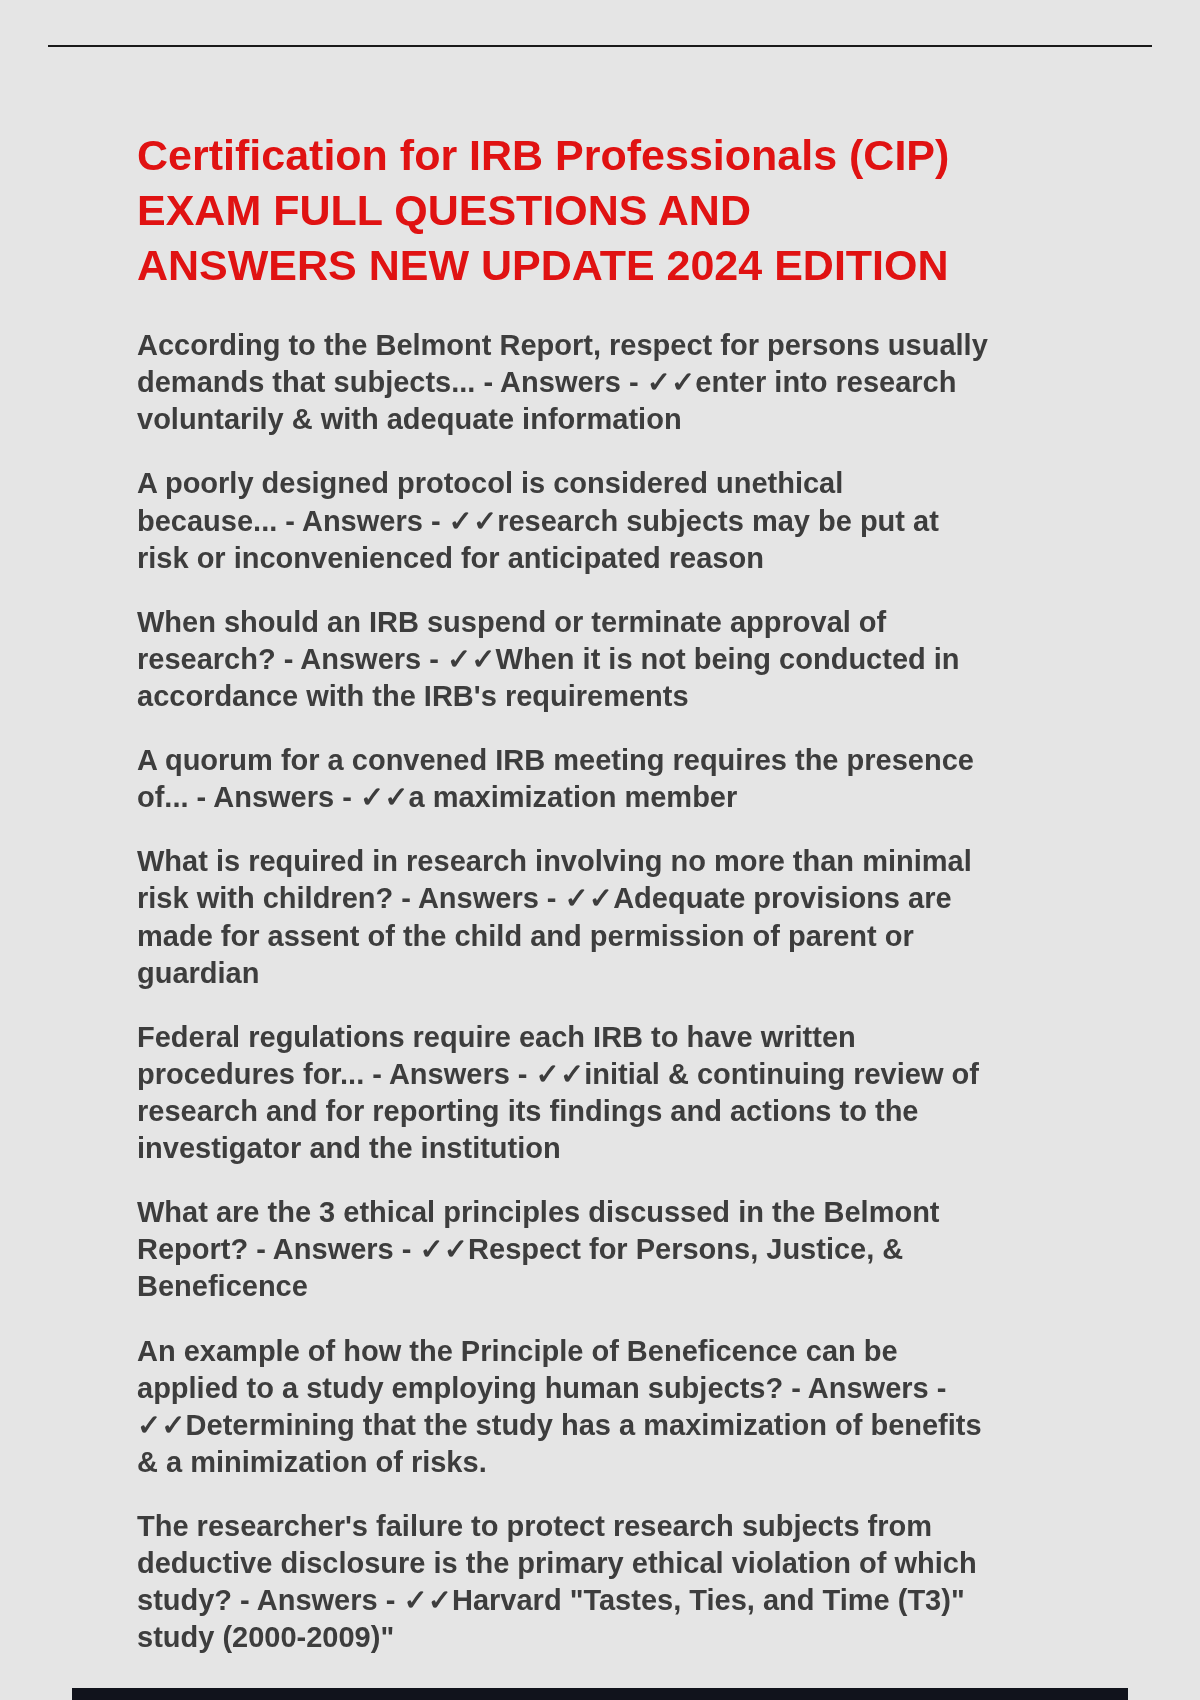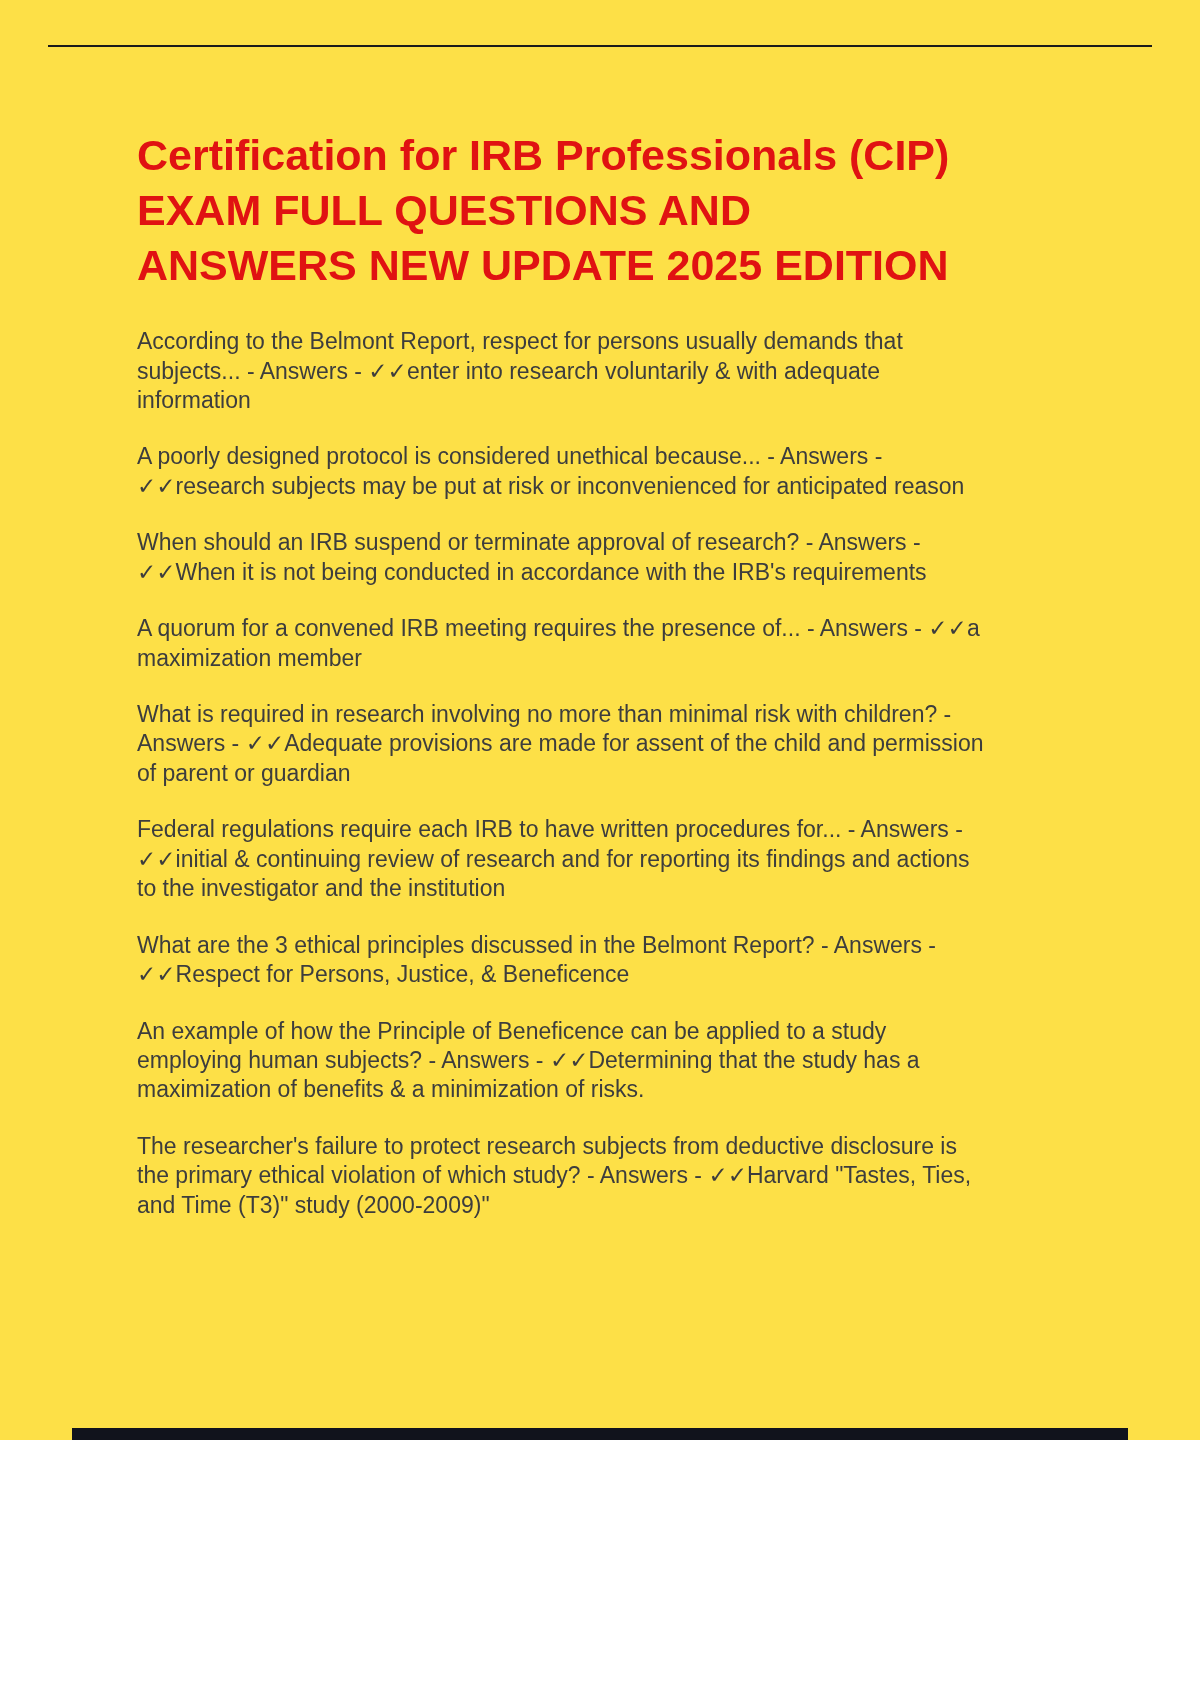--- a/index.html
+++ b/index.html
@@ -10,22 +10,22 @@
     width: 1200px;
     height: 1700px;
     background: #ffffff;
     position: relative;
     font-family: "Liberation Sans", sans-serif;
     overflow: hidden;
   }
   .page {
     position: relative;
     width: 1200px;
-    height: 1440px;
-    background: #fde047;
+    height: 1700px;
+    background: #e5e5e5;
   }
   .top-rule {
     position: absolute;
     top: 45px;
     left: 48px;
     right: 48px;
     height: 2px;
     background: #1a1a1a;
   }
   .content {
@@ -41,23 +41,24 @@
     color: #e01212;
     line-height: 1.28;
     letter-spacing: 0px;
   }
   .title-line {
     display: block;
     white-space: nowrap;
   }
   .paragraphs p {
     margin: 0 0 27px 0;
-    font-size: 23px;
+    font-size: 29px;
     color: #3d3d3d;
     line-height: 1.28;
+    font-weight: bold;
   }
   .footer-bar {
     position: absolute;
     bottom: 0;
     left: 72px;
     right: 72px;
     height: 12px;
     background: #11131c;
   }
 </style>
@@ -66,21 +67,21 @@
 
 <div class="page">
 
   <div class="top-rule"></div>
 
   <div class="content">
 
     <h1 class="title">
       <span class="title-line">Certification for IRB Professionals (CIP)</span>
       <span class="title-line">EXAM FULL QUESTIONS AND</span>
-      <span class="title-line">ANSWERS NEW UPDATE 2025 EDITION</span>
+      <span class="title-line">ANSWERS NEW UPDATE 2024 EDITION</span>
     </h1>
 
     <div class="paragraphs">
       <p>According to the Belmont Report, respect for persons usually demands that subjects... - Answers - ✓✓enter into research voluntarily &amp; with adequate information</p>
       <p>A poorly designed protocol is considered unethical because... - Answers - ✓✓research subjects may be put at risk or inconvenienced for anticipated reason</p>
       <p>When should an IRB suspend or terminate approval of research? - Answers - ✓✓When it is not being conducted in accordance with the IRB's requirements</p>
       <p>A quorum for a convened IRB meeting requires the presence of... - Answers - ✓✓a maximization member</p>
       <p>What is required in research involving no more than minimal risk with children? - Answers - ✓✓Adequate provisions are made for assent of the child and permission of parent or guardian</p>
       <p>Federal regulations require each IRB to have written procedures for... - Answers - ✓✓initial &amp; continuing review of research and for reporting its findings and actions to the investigator and the institution</p>
       <p>What are the 3 ethical principles discussed in the Belmont Report? - Answers - ✓✓Respect for Persons, Justice, &amp; Beneficence</p>

